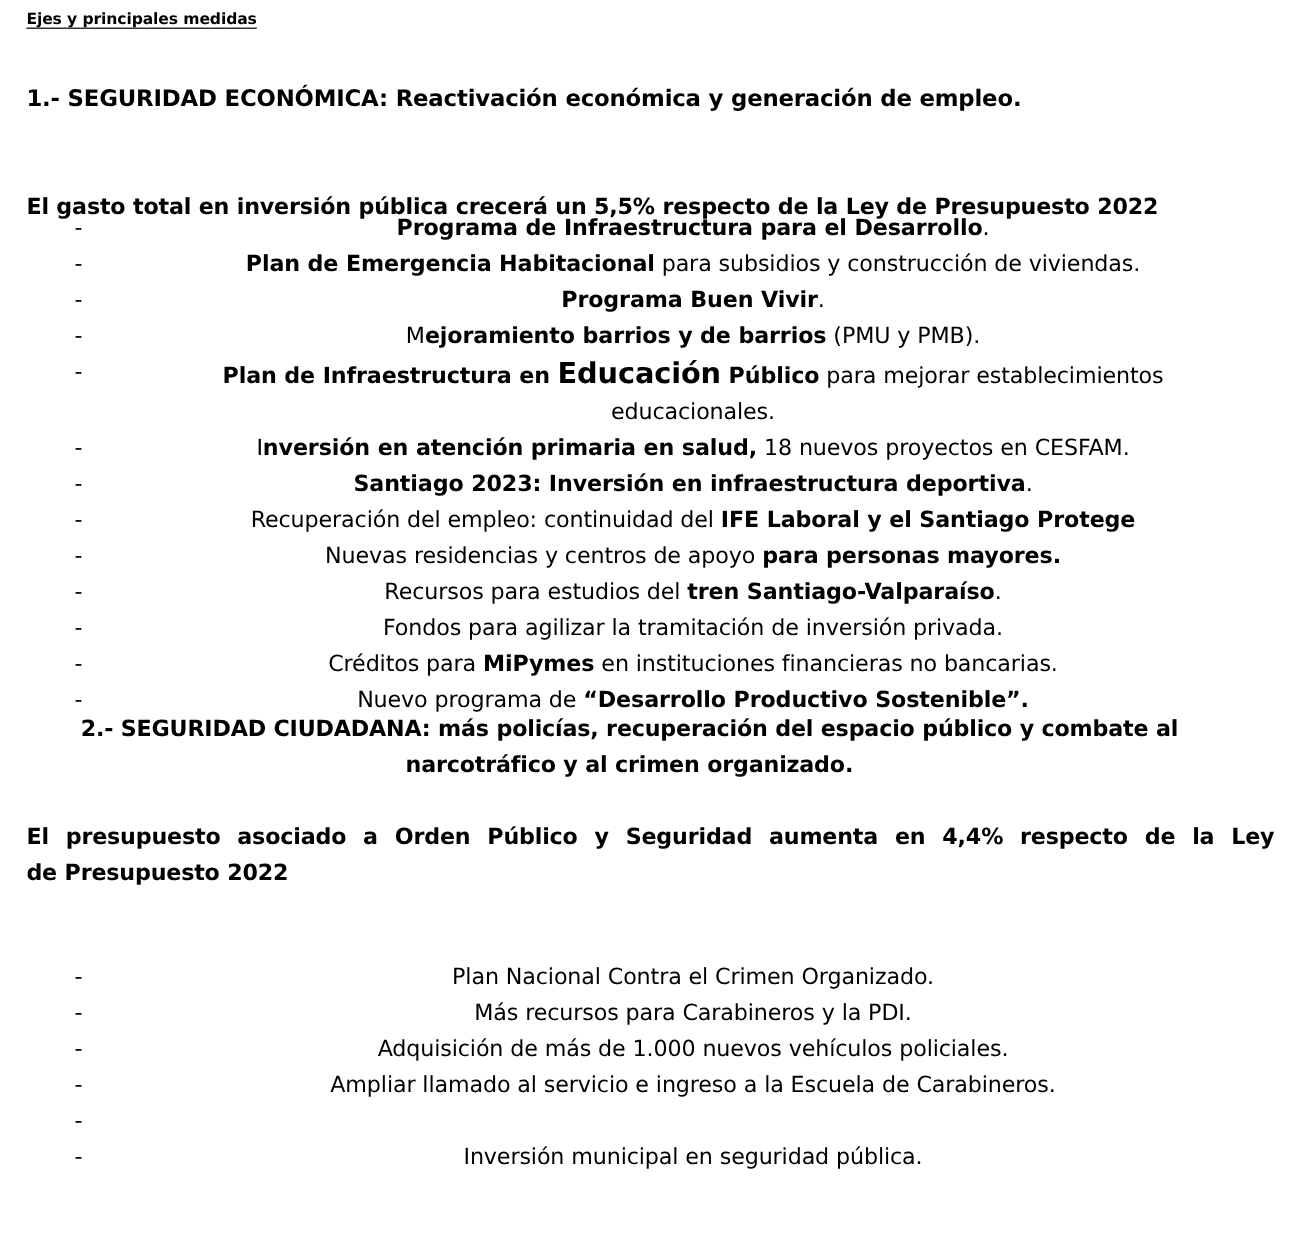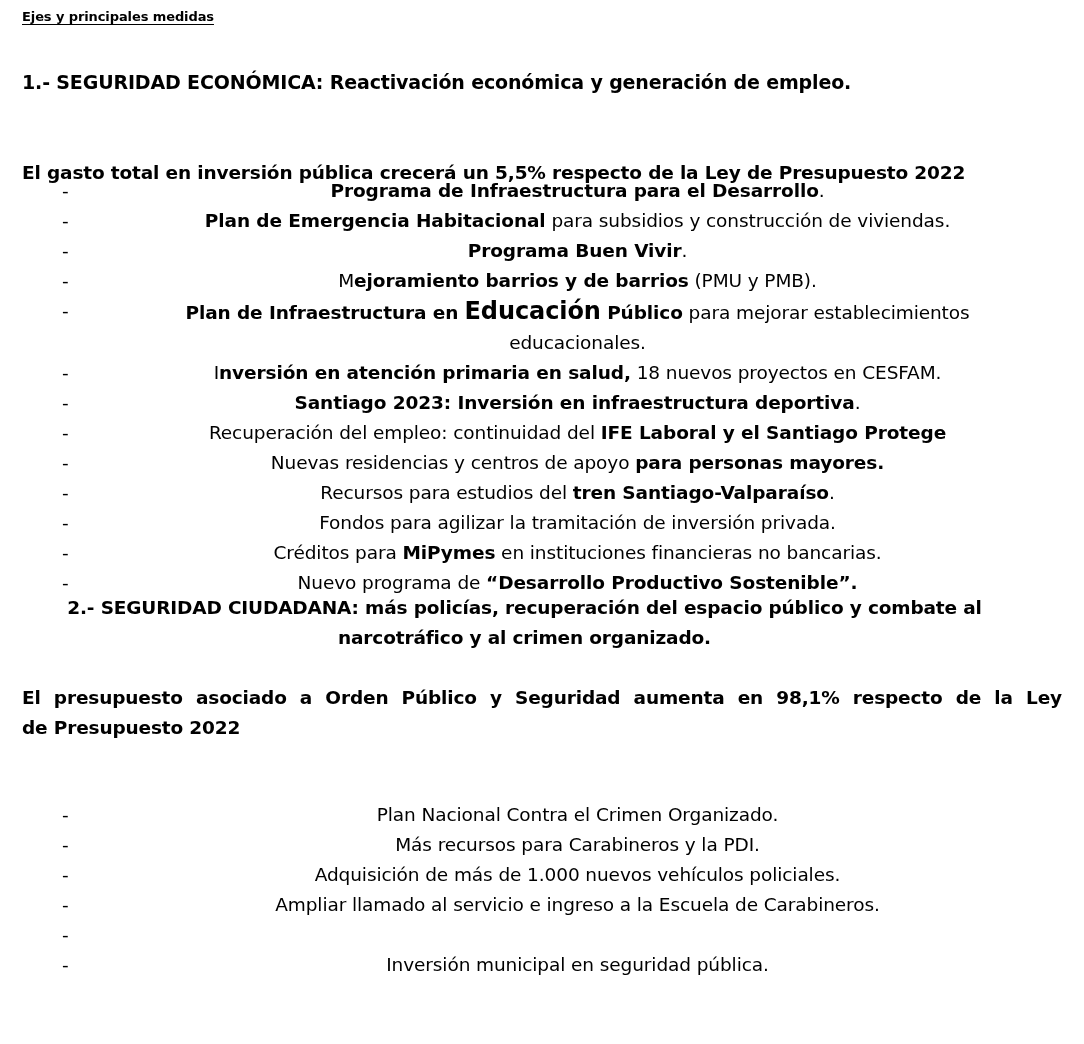--- a/index.html
+++ b/index.html
@@ -209,21 +209,21 @@
     </div>
 
   </div>
 
   <div class="sec-head-2">
     <span class="j-line">2.- SEGURIDAD CIUDADANA: más policías, recuperación del espacio público y combate al</span>
     <span class="j-line">narcotráfico y al crimen organizado.</span>
   </div>
 
   <div class="lead-2">
-    <span class="j-line stretch">El presupuesto asociado a Orden Público y Seguridad aumenta en 98,1% respecto de la Ley</span>
+    <span class="j-line stretch">El presupuesto asociado a Orden Público y Seguridad aumenta en 4,4% respecto de la Ley</span>
     <span class="j-line">de Presupuesto 2022</span>
   </div>
 
   <div class="bullets bullets-2">
 
     <div class="bullet">
       <span class="dash">-</span>
       <span class="body">Plan Nacional Contra el Crimen Organizado.</span>
     </div>
 

